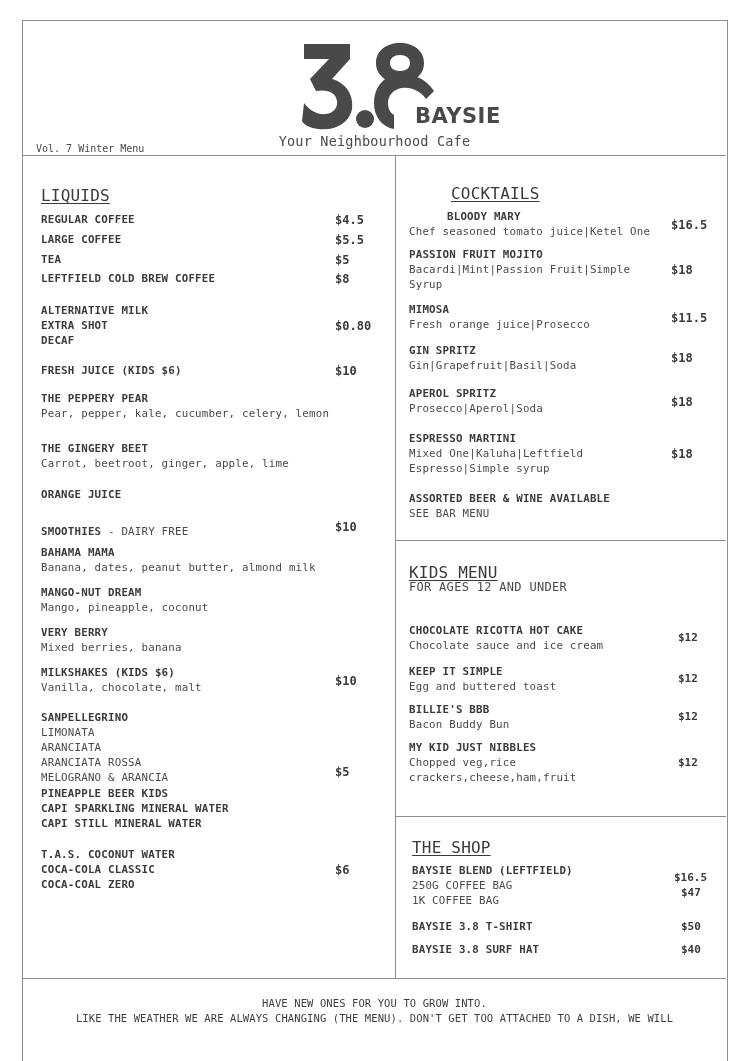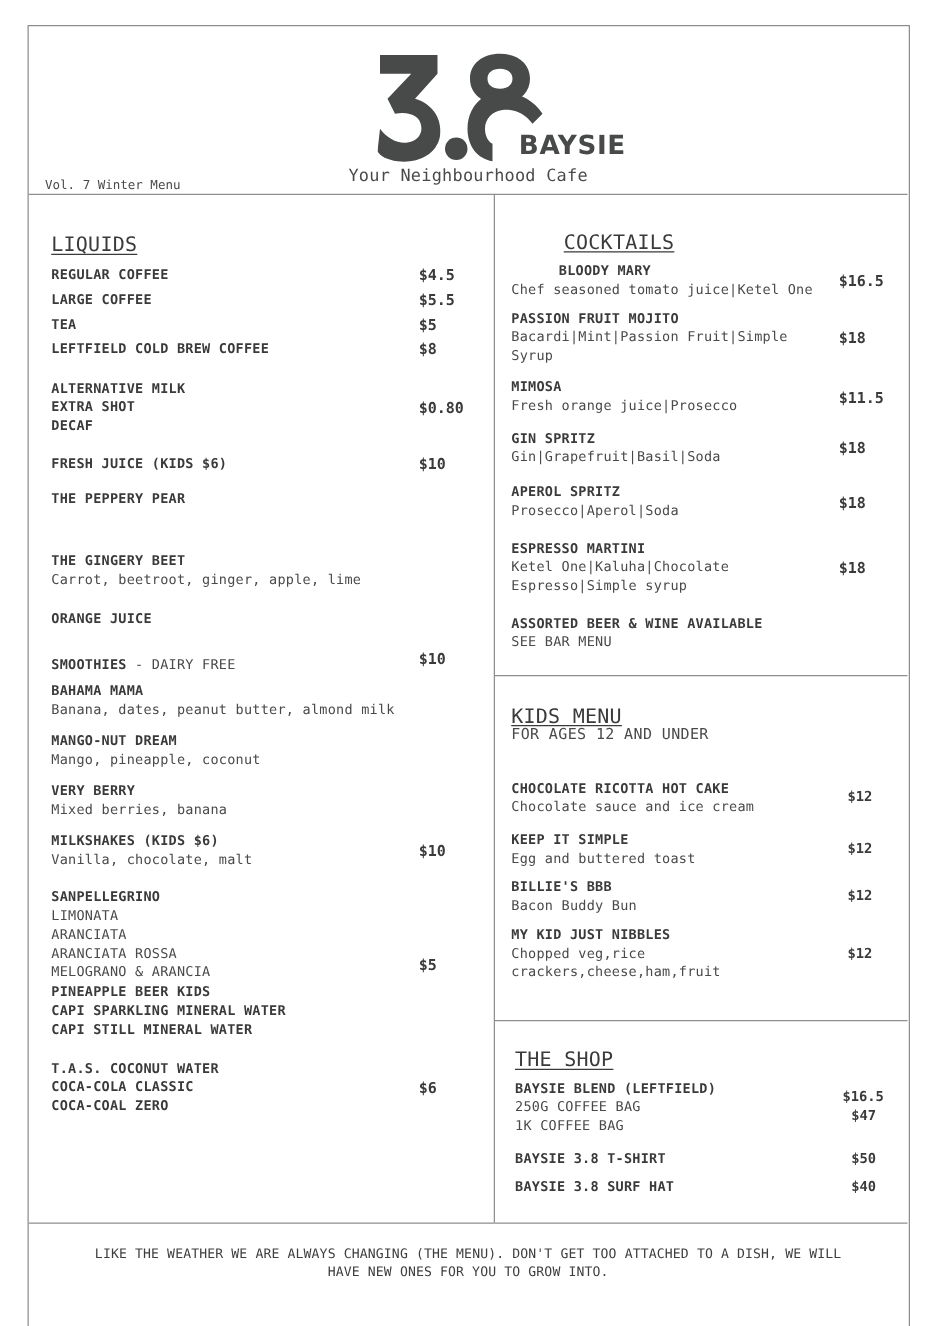--- a/index.html
+++ b/index.html
@@ -64,20 +64,21 @@
 
     <div class="abs b" style="left:18px; top:148px;">ALTERNATIVE MILK</div>
     <div class="abs b" style="left:18px; top:163px;">EXTRA SHOT</div>
     <div class="abs b" style="left:18px; top:178px;">DECAF</div>
     <div class="abs p" style="left:312px; top:163px;">$0.80</div>
 
     <div class="abs b" style="left:18px; top:208px;">FRESH JUICE (KIDS $6)</div>
     <div class="abs p" style="left:312px; top:208px;">$10</div>
 
     <div class="abs b" style="left:18px; top:236px;">THE PEPPERY PEAR</div>
+    <div class="abs n" style="left:18px; top:251px;">Pear, pepper, kale, cucumber, celery, lemon</div>
     <div class="abs b" style="left:18px; top:286px;">THE GINGERY BEET</div>
     <div class="abs n" style="left:18px; top:301px;">Carrot, beetroot, ginger, apple, lime</div>
     <div class="abs b" style="left:18px; top:332px;">ORANGE JUICE</div>
 
     <div class="abs" style="left:18px; top:364px;">
       <span class="b">SMOOTHIES</span><span class="n"> - </span><span class="n">DAIRY FREE</span>
     </div>
     <div class="abs p" style="left:312px; top:364px;">$10</div>
 
     <div class="abs b" style="left:18px; top:390px;">BAHAMA MAMA</div>
@@ -127,21 +128,21 @@
 
       <div class="abs b" style="left:13px; top:188px;">GIN SPRITZ</div>
       <div class="abs n" style="left:13px; top:203px;">Gin|Grapefruit|Basil|Soda</div>
       <div class="abs p" style="left:275px; top:195px;">$18</div>
 
       <div class="abs b" style="left:13px; top:231px;">APEROL SPRITZ</div>
       <div class="abs n" style="left:13px; top:246px;">Prosecco|Aperol|Soda</div>
       <div class="abs p" style="left:275px; top:239px;">$18</div>
 
       <div class="abs b" style="left:13px; top:276px;">ESPRESSO MARTINI</div>
-      <div class="abs n" style="left:13px; top:291px;">Ketel One|Kaluha|Chocolate</div>
+      <div class="abs n" style="left:13px; top:291px;">Mixed One|Kaluha|Leftfield</div>
       <div class="abs n" style="left:13px; top:306px;">Espresso|Simple syrup</div>
       <div class="abs p" style="left:275px; top:291px;">$18</div>
 
       <div class="abs b" style="left:13px; top:336px;">ASSORTED BEER &amp; WINE AVAILABLE</div>
       <div class="abs n" style="left:13px; top:351px;">SEE BAR MENU</div>
     </div>
 
     <div class="sec sec-kids">
       <div class="abs h" style="left:13px; top:22px;">KIDS MENU</div>
       <div class="abs kids-sub" style="left:13px; top:39px;">FOR AGES 12 AND UNDER</div>
@@ -173,16 +174,16 @@
       <div class="abs p-sm" style="left:285px; top:69px;">$47</div>
 
       <div class="abs b" style="left:16px; top:103px;">BAYSIE 3.8 T-SHIRT</div>
       <div class="abs p-sm" style="left:285px; top:103px;">$50</div>
       <div class="abs b" style="left:16px; top:126px;">BAYSIE 3.8 SURF HAT</div>
       <div class="abs p-sm" style="left:285px; top:126px;">$40</div>
     </div>
   </div>
 
   <div class="footer">
+    <div>HAVE NEW ONES FOR YOU TO GROW INTO.</div>
     <div>LIKE THE WEATHER WE ARE ALWAYS CHANGING (THE MENU). DON'T GET TOO ATTACHED TO A DISH, WE WILL</div>
-    <div>HAVE NEW ONES FOR YOU TO GROW INTO.</div>
   </div>
 </div>
 
 </body></html>

